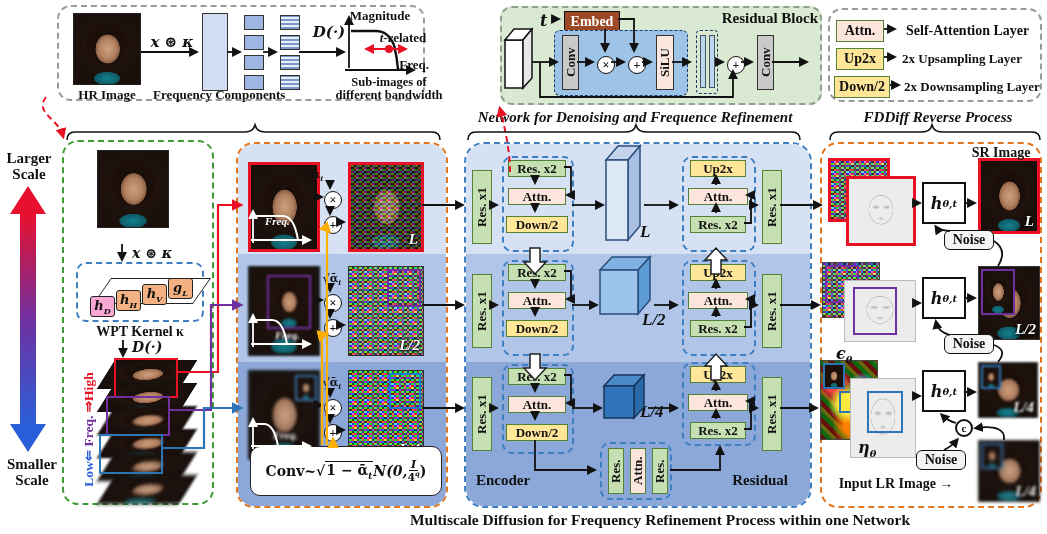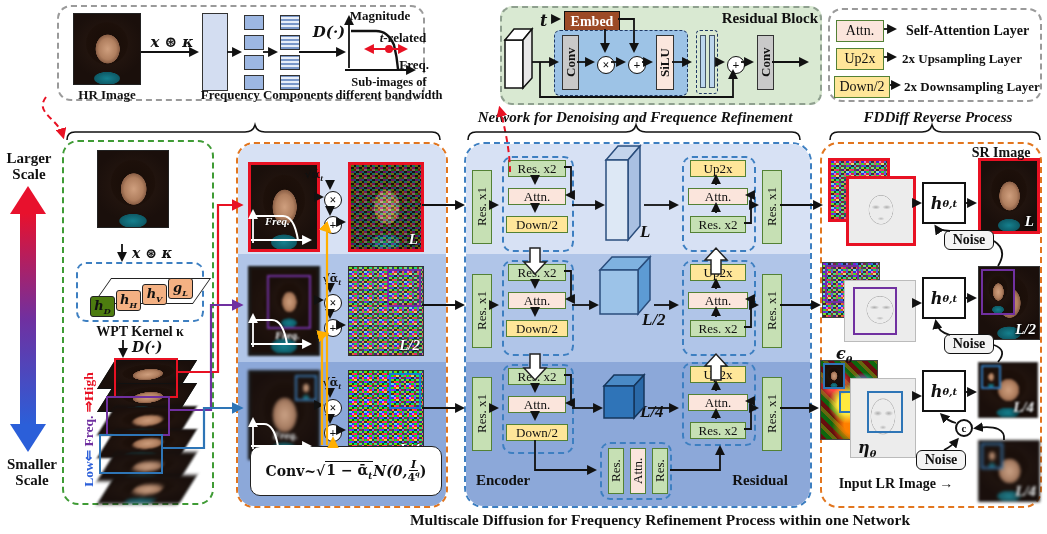--- a/index.html
+++ b/index.html
@@ -6,21 +6,21 @@
   #stage{position:relative;width:1047px;height:534px;background:#fff;overflow:hidden;
          font-family:"Liberation Serif",serif;color:#111}
   .abs{position:absolute;box-sizing:border-box}
   .b{font-weight:700}.i{font-style:italic}
   .math{font-family:"DejaVu Serif","Liberation Serif",serif}
   .dash-gray{border:2px dashed #9a9a9a;border-radius:14px}
   .dash-orange{border:2.5px dashed #e2761f;border-radius:18px}
   .dash-blue{border:2.5px dashed #3d7fc1;border-radius:20px}
   .dash-green{border:2.5px dashed #3f9b35;border-radius:16px}
   .dash-bluesm{border:2px dashed #3d7fc1;border-radius:10px}
-  .chip{border:1.6px solid #538135;font-weight:400;text-align:center;font-size:13px;line-height:1.25;box-sizing:border-box}
+  .chip{border:1.6px solid #538135;font-weight:700;text-align:center;font-size:13px;line-height:1.25;box-sizing:border-box}
   .cg{background:#c6e0b4}.cp{background:#fbe5dc}.cy{background:#ffe699}
   .vc{writing-mode:vertical-rl;transform:rotate(180deg);display:flex;align-items:center;justify-content:center}
   .circ{position:absolute;width:16px;height:16px;border:1.6px solid #111;border-radius:50%;background:#fff;
         display:flex;align-items:center;justify-content:center;font-weight:700;font-size:12px;line-height:1;z-index:4}
   .face{background-color:#1d120c;background-image:
     radial-gradient(ellipse 34% 16% at 50% 92%,#15808e 0%,#0e5a66 55%,transparent 60%),
     radial-gradient(ellipse 24% 27% at 51% 50%,#cf9f7e 0%,#b07f5f 55%,#8a5f46 75%,transparent 78%),
     radial-gradient(ellipse 44% 42% at 50% 42%,#170c07 0%,#1d100a 70%,transparent 74%),
     radial-gradient(ellipse 70% 60% at 50% 45%,#2a1a12 0%,#1a0f0b 80%)}
   .noise{background-color:#333;background-image:
@@ -73,21 +73,21 @@
       <div class="abs" style="left:0;top:22px;width:20px;height:15px;background:#9db7e2;border:1.3px solid #333"></div>
       <div class="abs" style="left:0;top:42px;width:20px;height:15px;background:#9db7e2;border:1.3px solid #333"></div>
       <div class="abs" style="left:0;top:62px;width:20px;height:15px;background:#9db7e2;border:1.3px solid #333"></div>
     </div>
     <div class="abs" style="left:221px;top:6px;width:20px;height:78px">
       <div class="abs" style="left:0;top:2px;width:20px;height:15px;border:1.3px solid #333;background:repeating-linear-gradient(0deg,#7a97c8 0 2px,#e8eef8 2px 4px)"></div>
       <div class="abs" style="left:0;top:22px;width:20px;height:15px;border:1.3px solid #333;background:repeating-linear-gradient(0deg,#7a97c8 0 2px,#e8eef8 2px 4px)"></div>
       <div class="abs" style="left:0;top:42px;width:20px;height:15px;border:1.3px solid #333;background:repeating-linear-gradient(0deg,#7a97c8 0 2px,#e8eef8 2px 4px)"></div>
       <div class="abs" style="left:0;top:62px;width:20px;height:15px;border:1.3px solid #333;background:repeating-linear-gradient(0deg,#7a97c8 0 2px,#e8eef8 2px 4px)"></div>
     </div>
-    <div class="abs b" style="left:114px;top:80px;width:160px;font-size:13px;text-align:right">Frequency Components</div>
+    <div class="abs b" style="left:94px;top:80px;width:160px;font-size:13px;text-align:left">Frequency Components</div>
     <div class="abs b i math" style="left:250px;top:16px;width:40px;font-size:15px;text-align:center">D(·)</div>
     <div class="abs b" style="left:282px;top:1px;width:78px;font-size:13px;text-align:center">Magnitude</div>
     <div class="abs b" style="left:318px;top:23px;width:52px;font-size:13px;text-align:center"><span class="i">t</span><span>-related</span></div>
     <div class="abs b" style="left:336px;top:50px;width:34px;font-size:13px;text-align:right">Freq.</div>
     <div class="abs b" style="left:282px;top:68px;width:96px;font-size:12.5px;text-align:center">Sub-images of</div>
     <div class="abs b" style="left:272px;top:81px;width:116px;font-size:12.5px;text-align:center">different bandwidth</div>
   </div>
 
   <div class="abs" style="left:500px;top:6px;width:322px;height:99px;background:#d9e9d2;border:2px dashed #8fa08f;border-radius:12px">
     <div class="abs b i math" style="left:38px;top:3px;width:14px;font-size:16px">t</div>
@@ -119,21 +119,21 @@
   <div class="abs seclab" style="left:838px;top:109px;width:200px">FDDiff Reverse Process</div>
 
   <div class="abs b" style="left:0;top:150px;width:58px;font-size:15px;text-align:center;line-height:16px;word-spacing:100px">Larger Scale</div>
   <div class="abs b" style="left:0;top:456px;width:64px;font-size:15px;text-align:center;line-height:16px;word-spacing:100px">Smaller Scale</div>
 
   <div class="abs dash-green" style="left:62px;top:140px;width:152px;height:365px;background:#fff">
     <div class="abs face" style="left:33px;top:8px;width:72px;height:78px;border:1px solid #222"></div>
     <div class="abs b i math" style="left:68px;top:103px;width:62px;font-size:14px">x ⊛ κ</div>
     <div class="abs dash-bluesm" style="left:12px;top:120px;width:128px;height:60px">
       <div class="abs" style="left:24px;top:14px;width:100px;height:26px;background:#fff;border:1.4px solid #222;transform:skewX(-35deg)"></div>
-      <div class="abs b i math" style="left:12px;top:32px;width:25px;height:21px;background:#4d7c0f;border:1.4px solid #222;border-radius:3px;font-size:13px;text-align:center;line-height:18px"><span>h</span><sub>D</sub></div>
+      <div class="abs b i math" style="left:12px;top:32px;width:25px;height:21px;background:#f9a8d4;border:1.4px solid #222;border-radius:3px;font-size:13px;text-align:center;line-height:18px"><span>h</span><sub>D</sub></div>
       <div class="abs b i math" style="left:38px;top:26px;width:25px;height:21px;background:#f4b183;border:1.4px solid #222;border-radius:3px;font-size:13px;text-align:center;line-height:18px"><span>h</span><sub>H</sub></div>
       <div class="abs b i math" style="left:64px;top:20px;width:25px;height:21px;background:#f4b183;border:1.4px solid #222;border-radius:3px;font-size:13px;text-align:center;line-height:18px"><span>h</span><sub>V</sub></div>
       <div class="abs b i math" style="left:90px;top:14px;width:25px;height:21px;background:#f4b183;border:1.4px solid #222;border-radius:3px;font-size:13px;text-align:center;line-height:18px"><span>g</span><sub>L</sub></div>
     </div>
     <div class="abs b" style="left:8px;top:182px;width:136px;font-size:14px;text-align:center"><span>WPT Kernel κ</span></div>
     <div class="abs b i math" style="left:68px;top:197px;width:44px;font-size:14px">D(·)</div>
 
     <div class="abs face" style="left:33px;top:218px;width:82px;height:29px;border:1px solid #111;transform:skewX(-32deg);transform-origin:bottom left"></div>
     <div class="abs face" style="left:33px;top:241px;width:82px;height:29px;border:1px solid #111;transform:skewX(-32deg);transform-origin:bottom left"></div>
     <div class="abs face blur1" style="left:33px;top:264px;width:82px;height:29px;border:1px solid #111;transform:skewX(-32deg);transform-origin:bottom left"></div>

